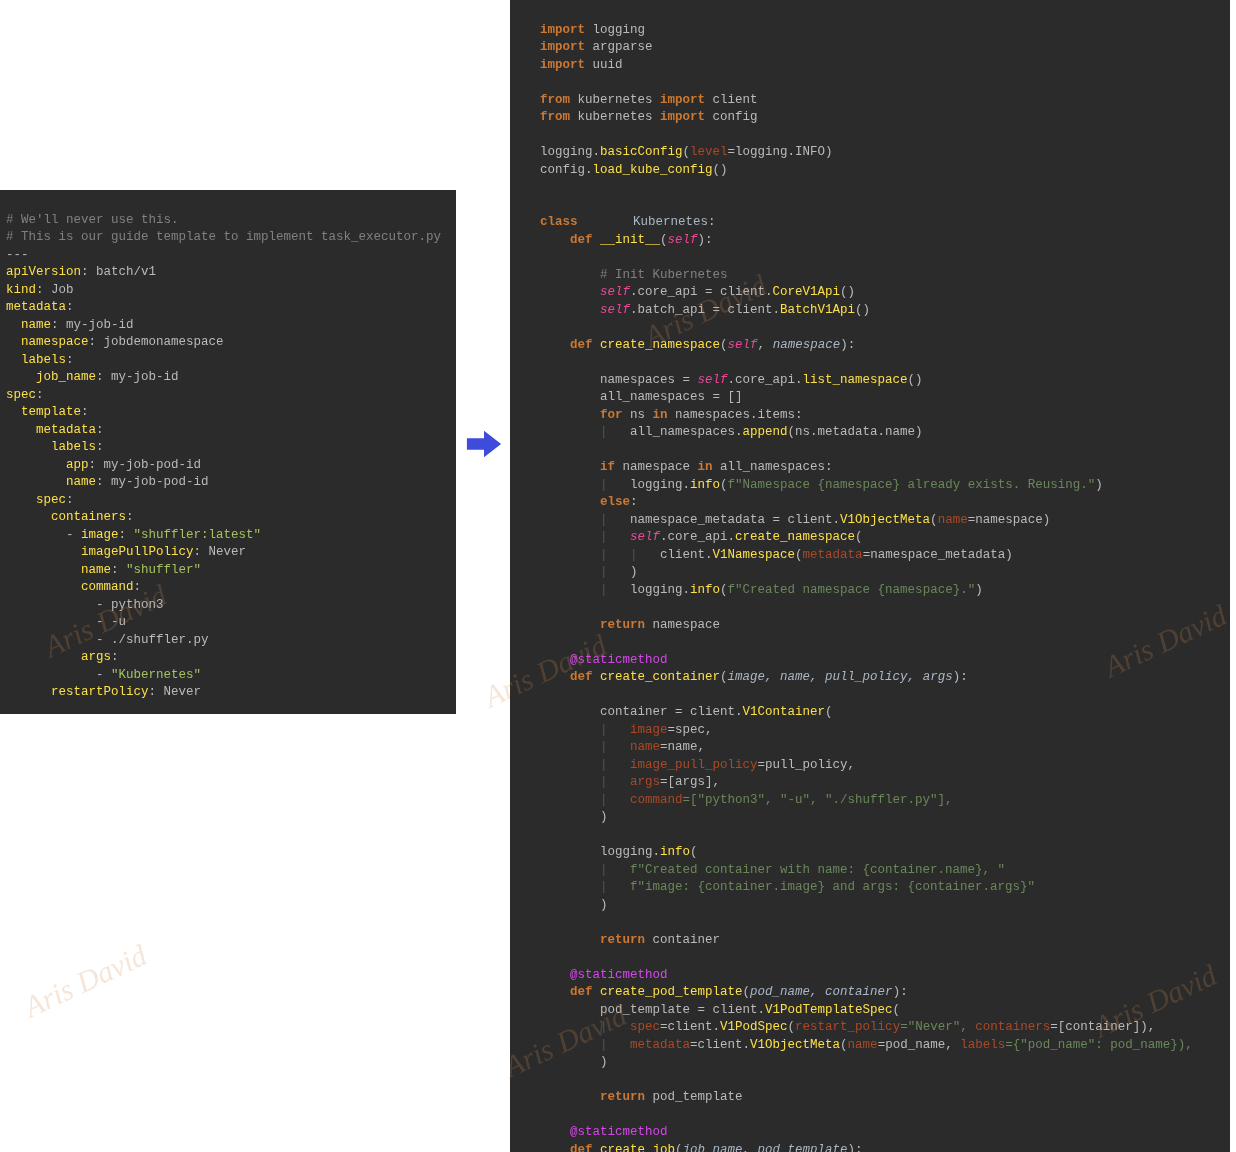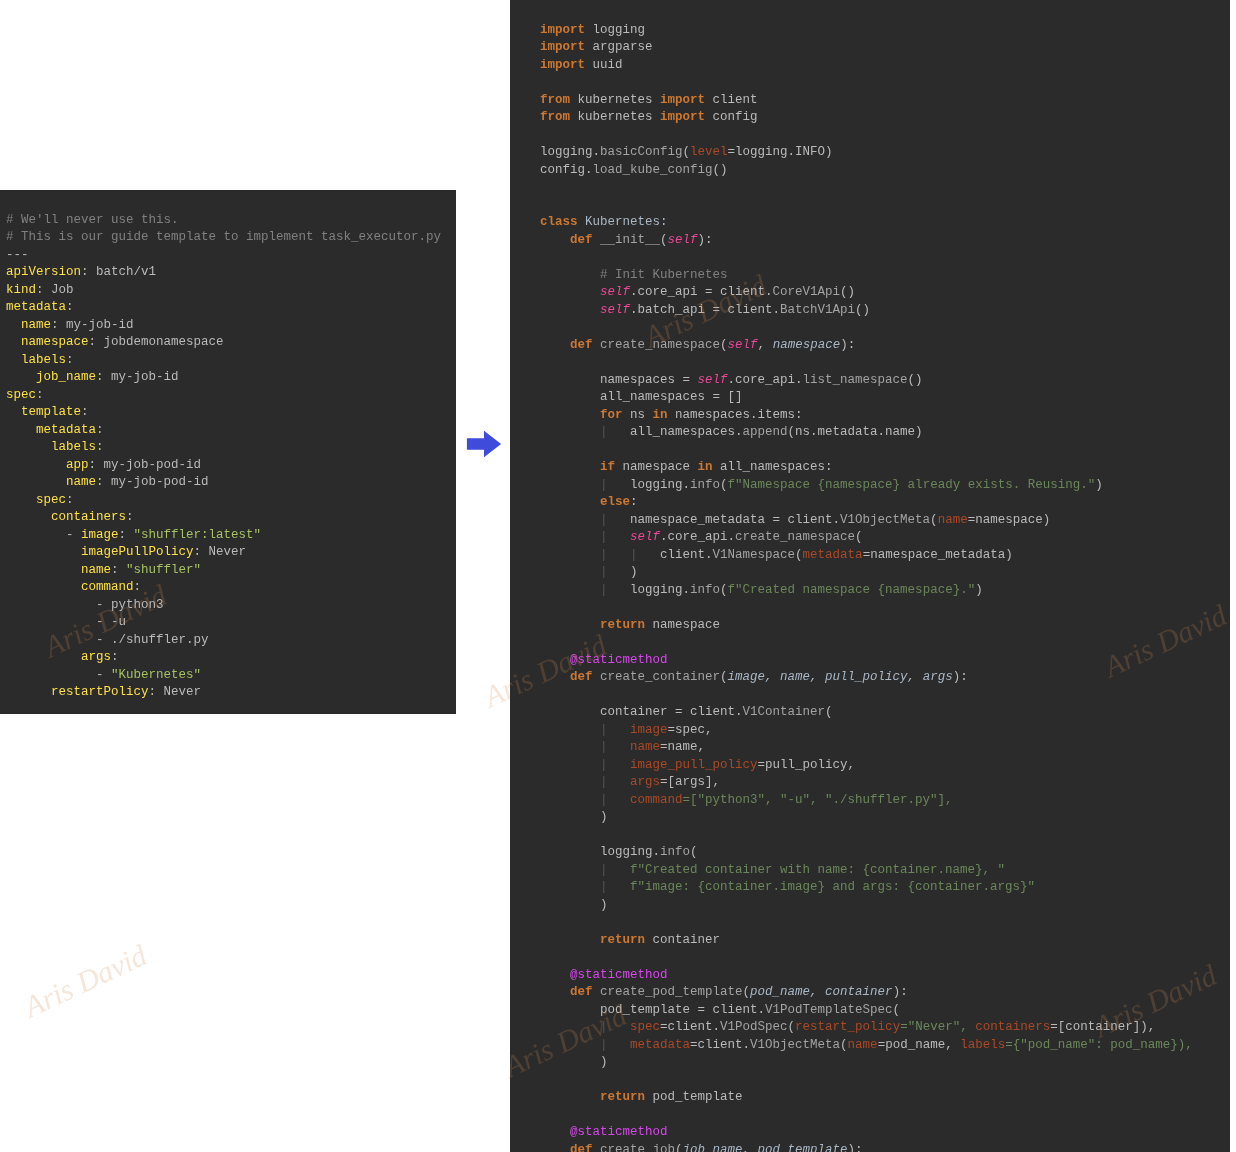--- a/index.html
+++ b/index.html
@@ -42,25 +42,25 @@
     height: 38px;
   }
   .arrow svg { width: 100%; height: 100%; }
   
   .c-comment { color: #808080; }
   .c-key { color: #cc7832; font-weight: bold; }
   .c-magenta { color: #fde047; }  
   .c-string { color: #a5c261; }
   .c-string2 { color: #6a8759; }
   .c-val { color: #bababa; }
-  .c-func { color: #a3a3a3; }
+  .c-func { color: #fde047; }
   .c-decor { color: #d946ef; }
   .c-param { color: #a9b7c6; font-style: italic; }
   .c-self { color: #ec4899; font-style: italic; }
-  .c-cls { color: #a9b7c6; }
+  .c-cls { color: #a9b7c6; margin-left: 48px; }
   .c-kwarg { color: #aa4926; }
   .c-fstr { color: #6a8759; }
   .pipe { color: #555; }
   .watermark {
     position: absolute;
     color: rgba(210,140,80,0.22);
     font-family: 'Georgia', serif;
     font-size: 30px;
     font-style: italic;
     transform: rotate(-25deg);

